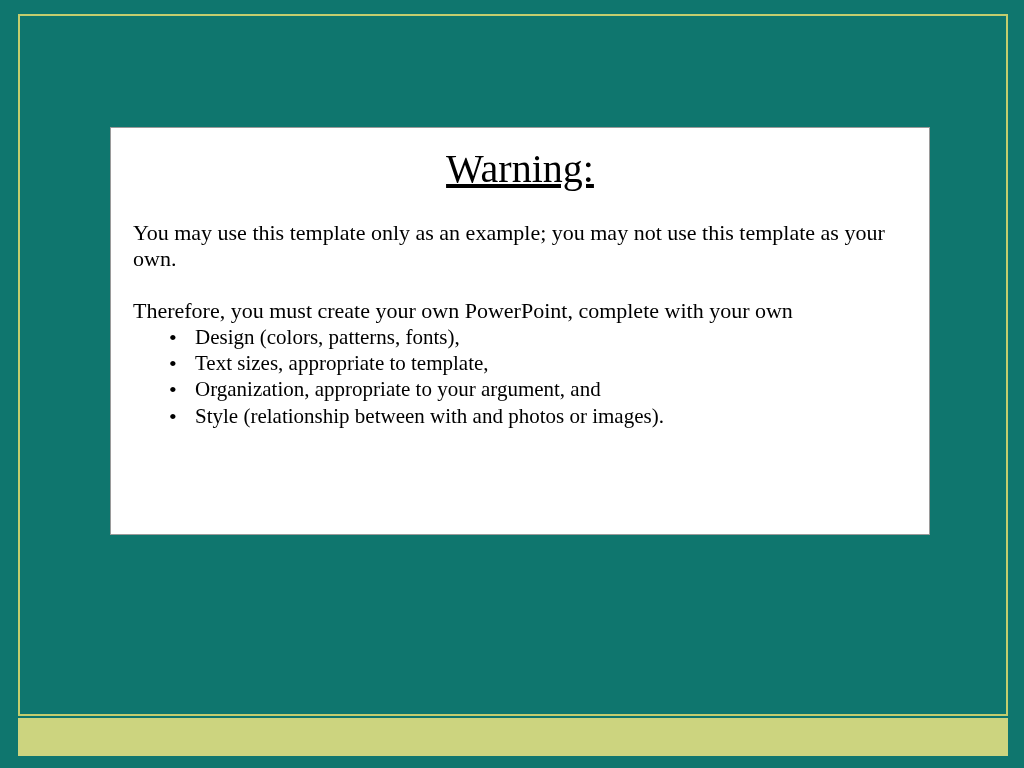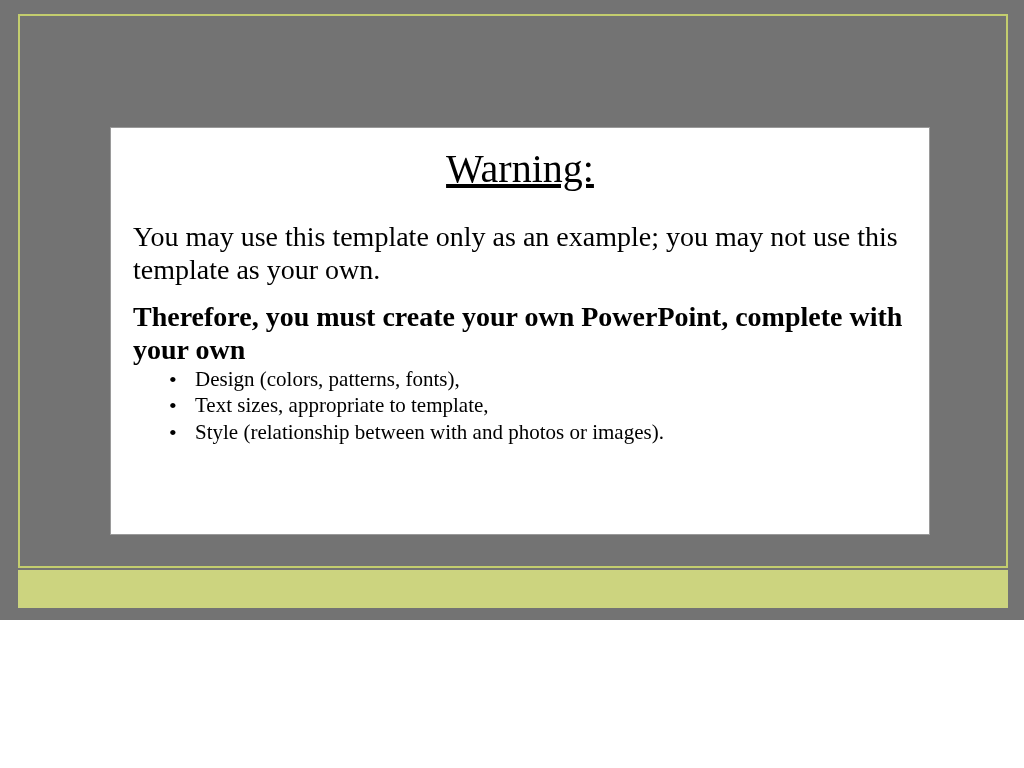--- a/index.html
+++ b/index.html
@@ -8,22 +8,22 @@
     background: #ffffff;
   }
   body {
     width: 1024px;
     height: 768px;
     font-family: "Liberation Serif", serif;
   }
   .slide {
     position: relative;
     width: 1024px;
-    height: 620px;
-    background: #737373;
+    height: 768px;
+    background: #0f766e;
     box-sizing: border-box;
   }
   
   .frame {
     position: absolute;
     left: 18px;
     top: 14px;
     right: 16px;
     bottom: 52px;
     border: 2px solid #c3cd6e;
@@ -60,31 +60,30 @@
   .title span {
     text-decoration: underline;
     text-underline-offset: 2px;
   }
   .body-text {
     margin: 0;
     padding: 0 22px;
     color: #000000;
   }
   .para {
-    font-size: 28px;
+    font-size: 22px;
     line-height: 1.18;
     margin: 0;
     padding: 0;
   }
   .para-1 {
     margin-top: 30px;
   }
   .para-2 {
-    margin-top: 14px;
-    font-weight: bold;
+    margin-top: 26px;
   }
   ul.bullets {
     list-style: none;
     margin: 0;
     padding: 0 0 0 36px;
   }
   ul.bullets li {
     font-size: 21px;
     line-height: 1.25;
     position: relative;
@@ -111,20 +110,21 @@
       <span>Warning:</span>
     </h1>
 
     <div class="body-text">
       <p class="para para-1">You may use this template only as an example; you may not use this template as your own.</p>
       <p class="para para-2">Therefore, you must create your own PowerPoint, complete with your own</p>
 
       <ul class="bullets">
         <li>Design (colors, patterns, fonts),</li>
         <li>Text sizes, appropriate to template,</li>
+        <li>Organization, appropriate to your argument, and</li>
         <li>Style (relationship between with and photos or images).</li>
       </ul>
     </div>
 
   </div>
 
   <div class="bottom-bar"></div>
 
 </div>
 

